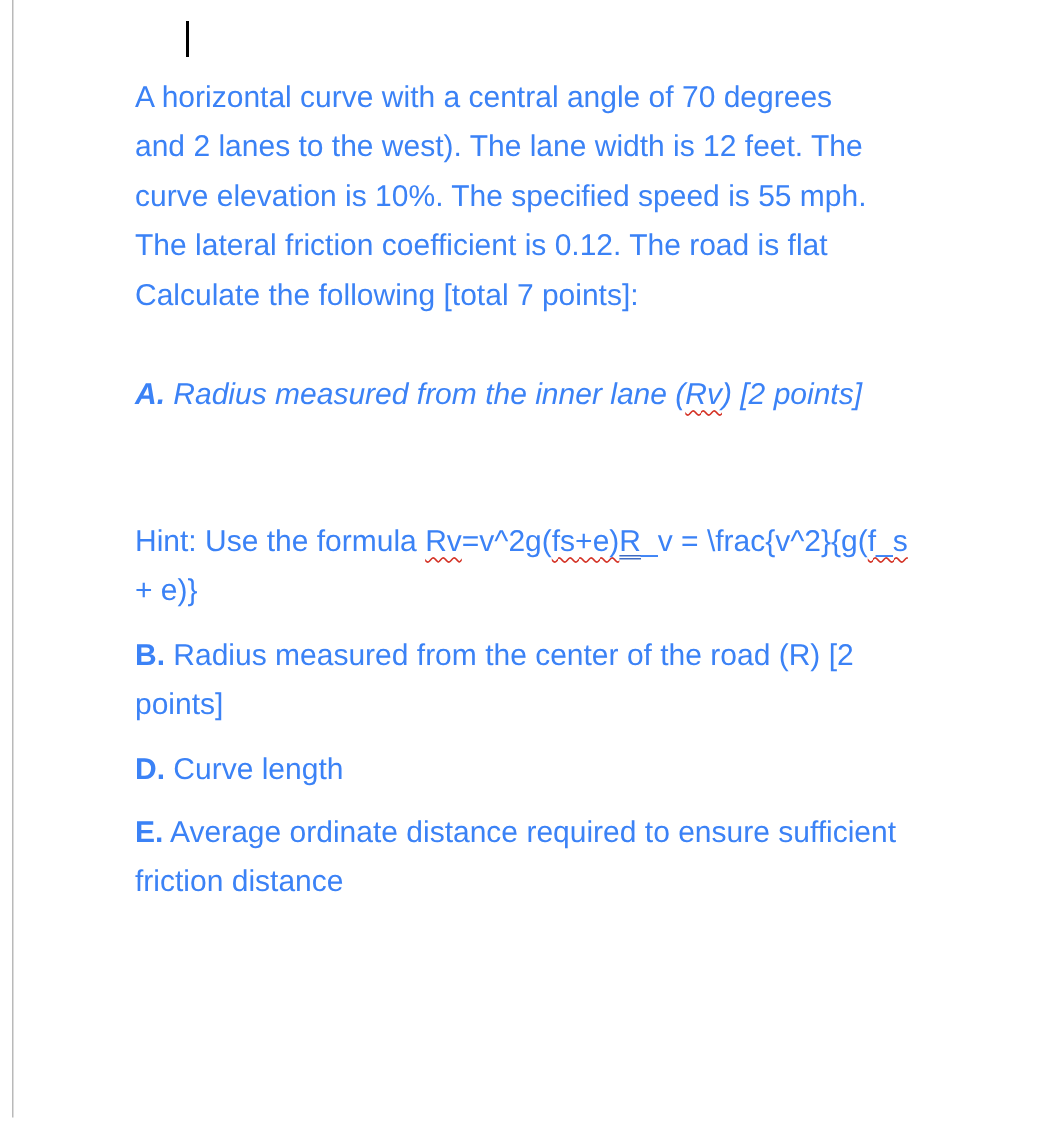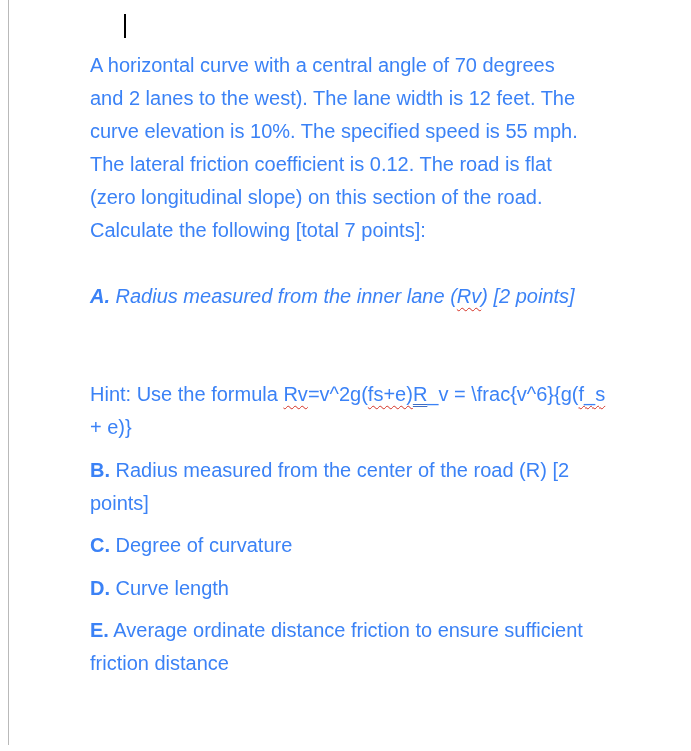--- a/index.html
+++ b/index.html
@@ -61,46 +61,42 @@
 
   <div class="cursor-line">
     <span class="caret"></span>
   </div>
 
   <div class="p1">
     <div class="line">A horizontal curve with a central angle of 70 degrees</div>
     <div class="line">and 2 lanes to the west). The lane width is 12 feet. The</div>
     <div class="line">curve elevation is 10%. The specified speed is 55 mph.</div>
     <div class="line">The lateral friction coefficient is 0.12. The road is flat</div>
-    <div class="line">(zero longitudinal slope) on this section of the road.</div>
     <div class="line">Calculate the following [total 7 points]:</div>
   </div>
 
   <div class="item-a line">
     <span class="bold">A.</span><span> Radius measured from the inner lane (</span><span class="sp-err">Rv</span><span>) [2 points]</span>
   </div>
 
   <div class="hint">
     <div class="line">
-      <span>Hint: Use the formula </span><span class="sp-err">Rv</span><span>=v^2g(</span><span class="sp-err">fs+e)</span><span class="gr-err">R</span><span>_v = \frac{v^6}{g(</span><span class="sp-err">f_s</span>
+      <span>Hint: Use the formula </span><span class="sp-err">Rv</span><span>=v^2g(</span><span class="sp-err">fs+e)</span><span class="gr-err">R</span><span>_v = \frac{v^2}{g(</span><span class="sp-err">f_s</span>
     </div>
     <div class="line">+ e)}</div>
   </div>
 
   <div class="item-b">
     <div class="line"><span class="bold">B.</span><span> Radius measured from the center of the road (R) [2</span></div>
     <div class="line">points]</div>
   </div>
 
-  <div class="item-c line">
-    <span class="bold">C.</span><span> Degree of curvature</span>
-  </div>
 
   <div class="item-d line">
     <span class="bold">D.</span><span> Curve length</span>
   </div>
 
   <div class="item-e">
-    <div class="line"><span class="bold">E.</span><span> Average ordinate distance friction to ensure sufficient</span></div>
+    <div class="line"><span class="bold">E.</span><span> Average ordinate distance required to ensure sufficient</span></div>
     <div class="line">friction distance</div>
   </div>
 
 </div>
 
 </body></html>

